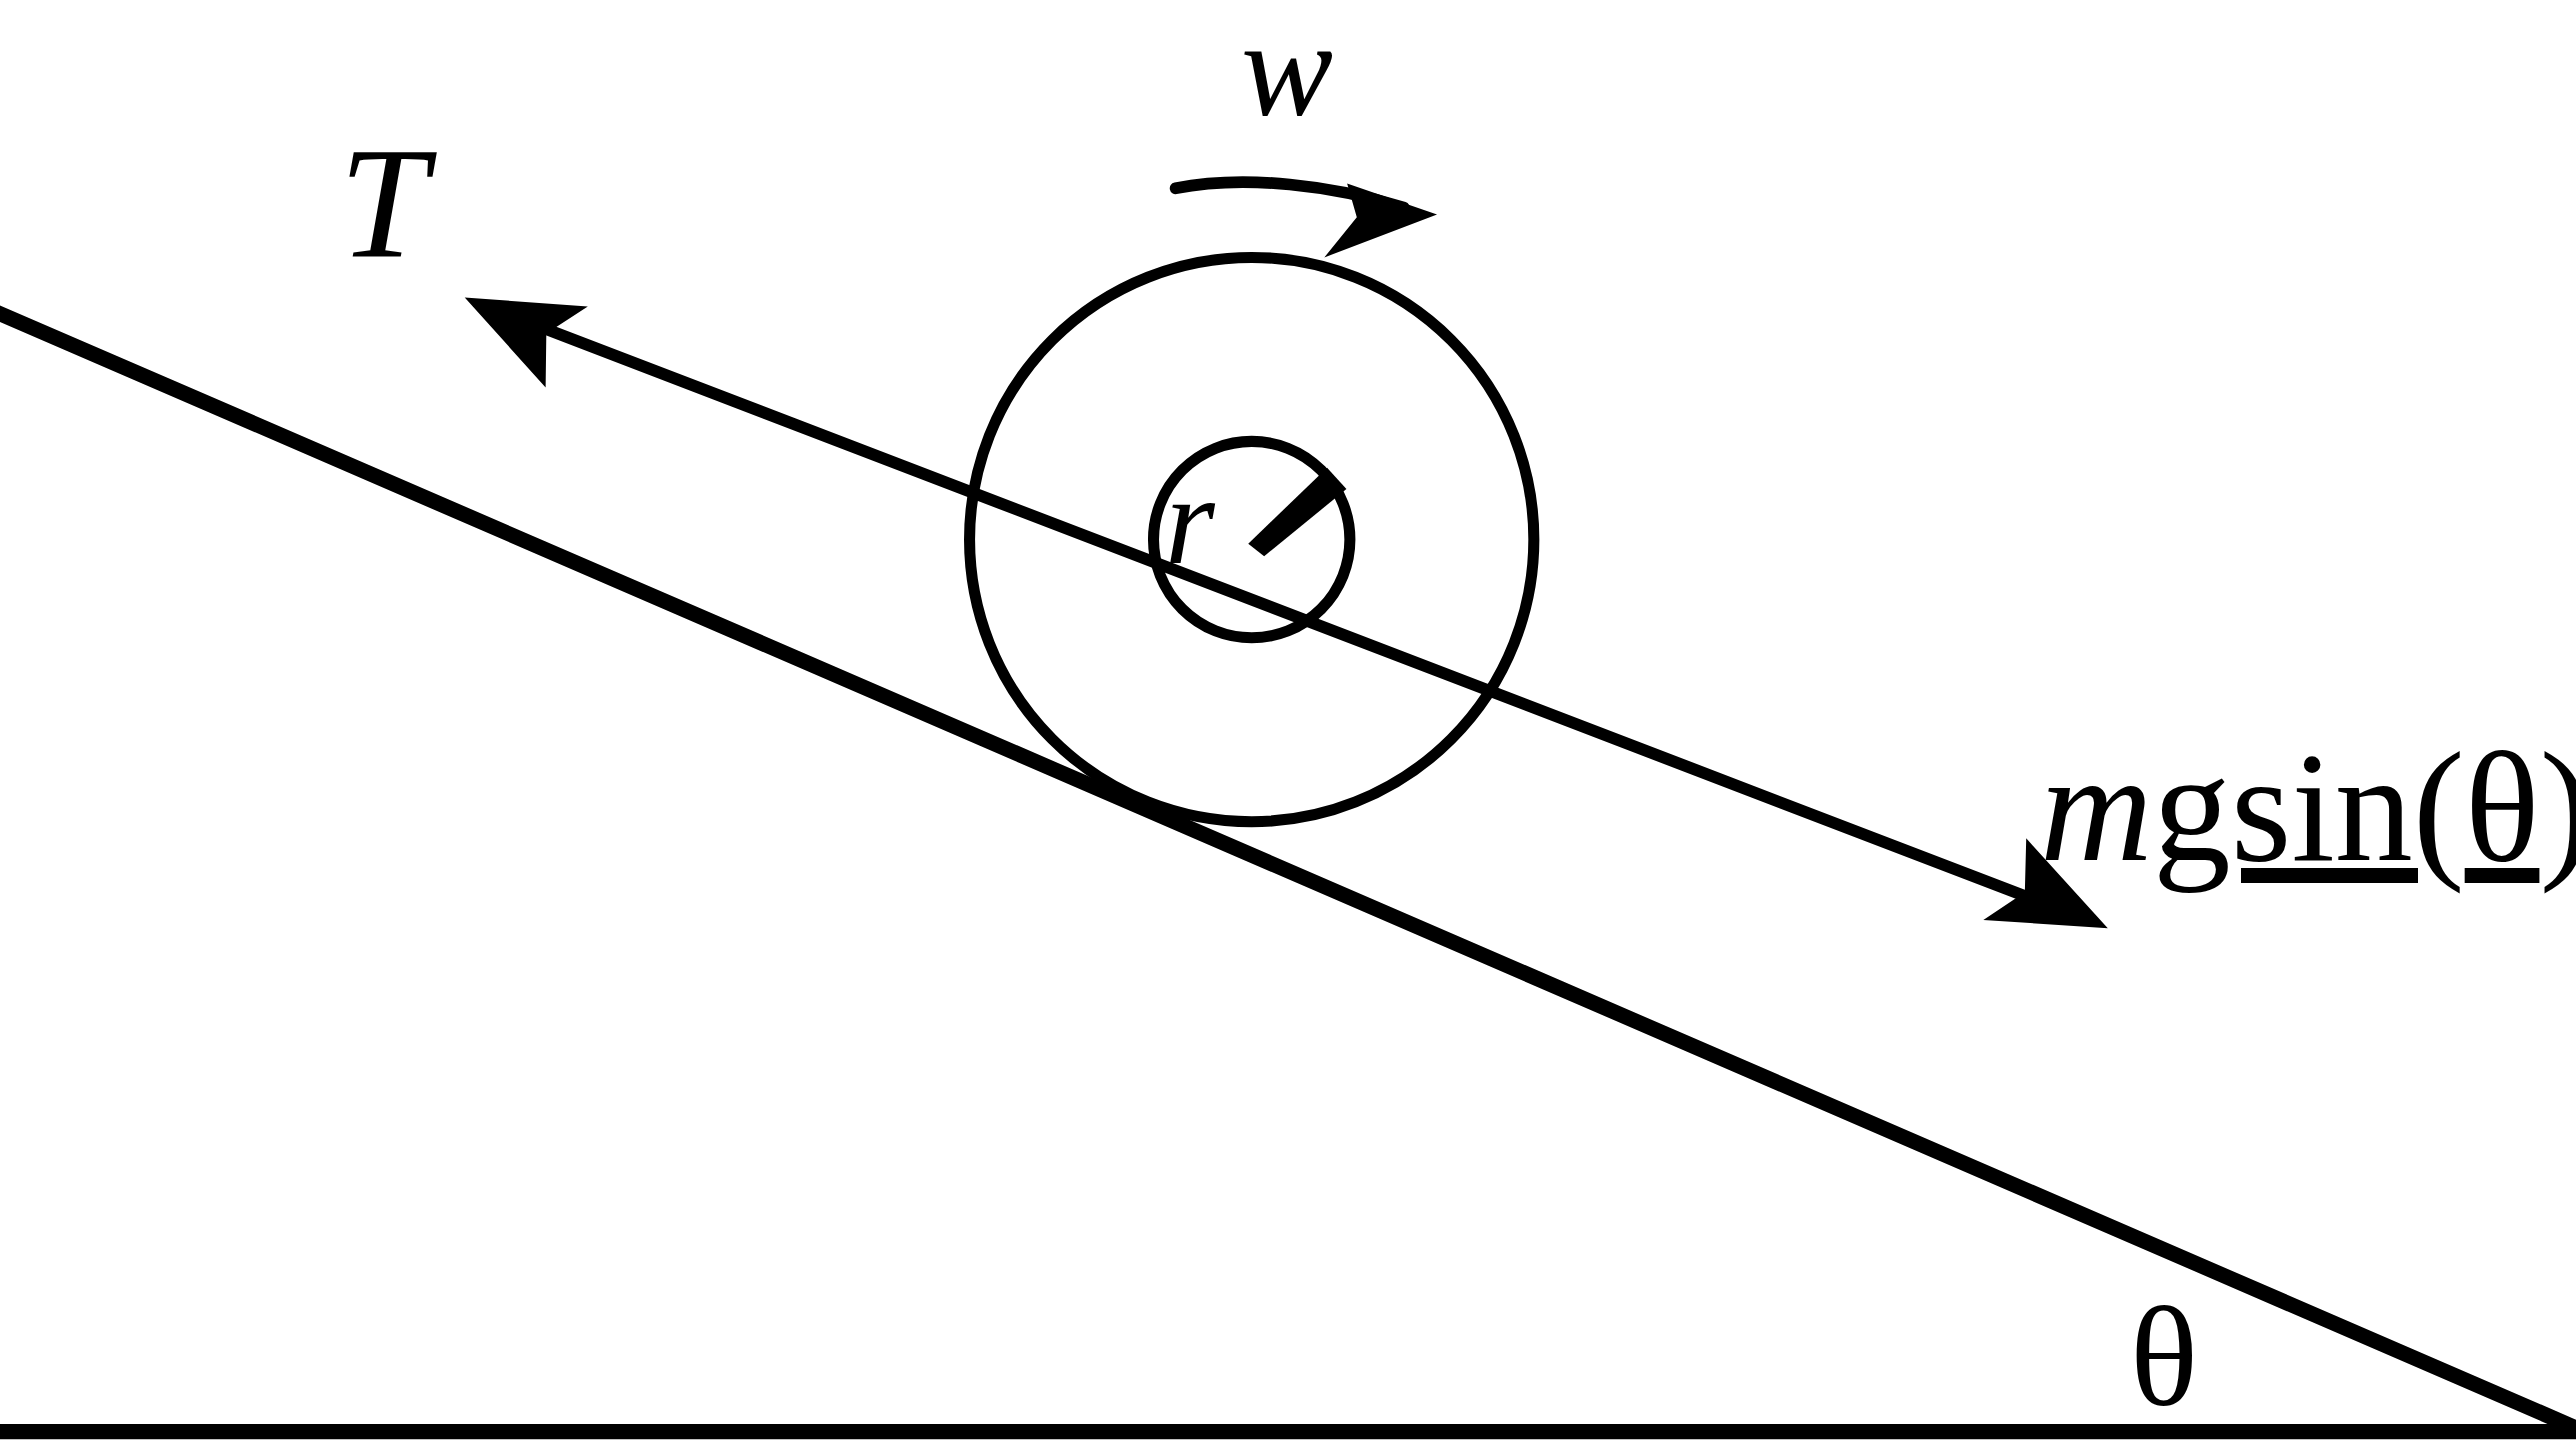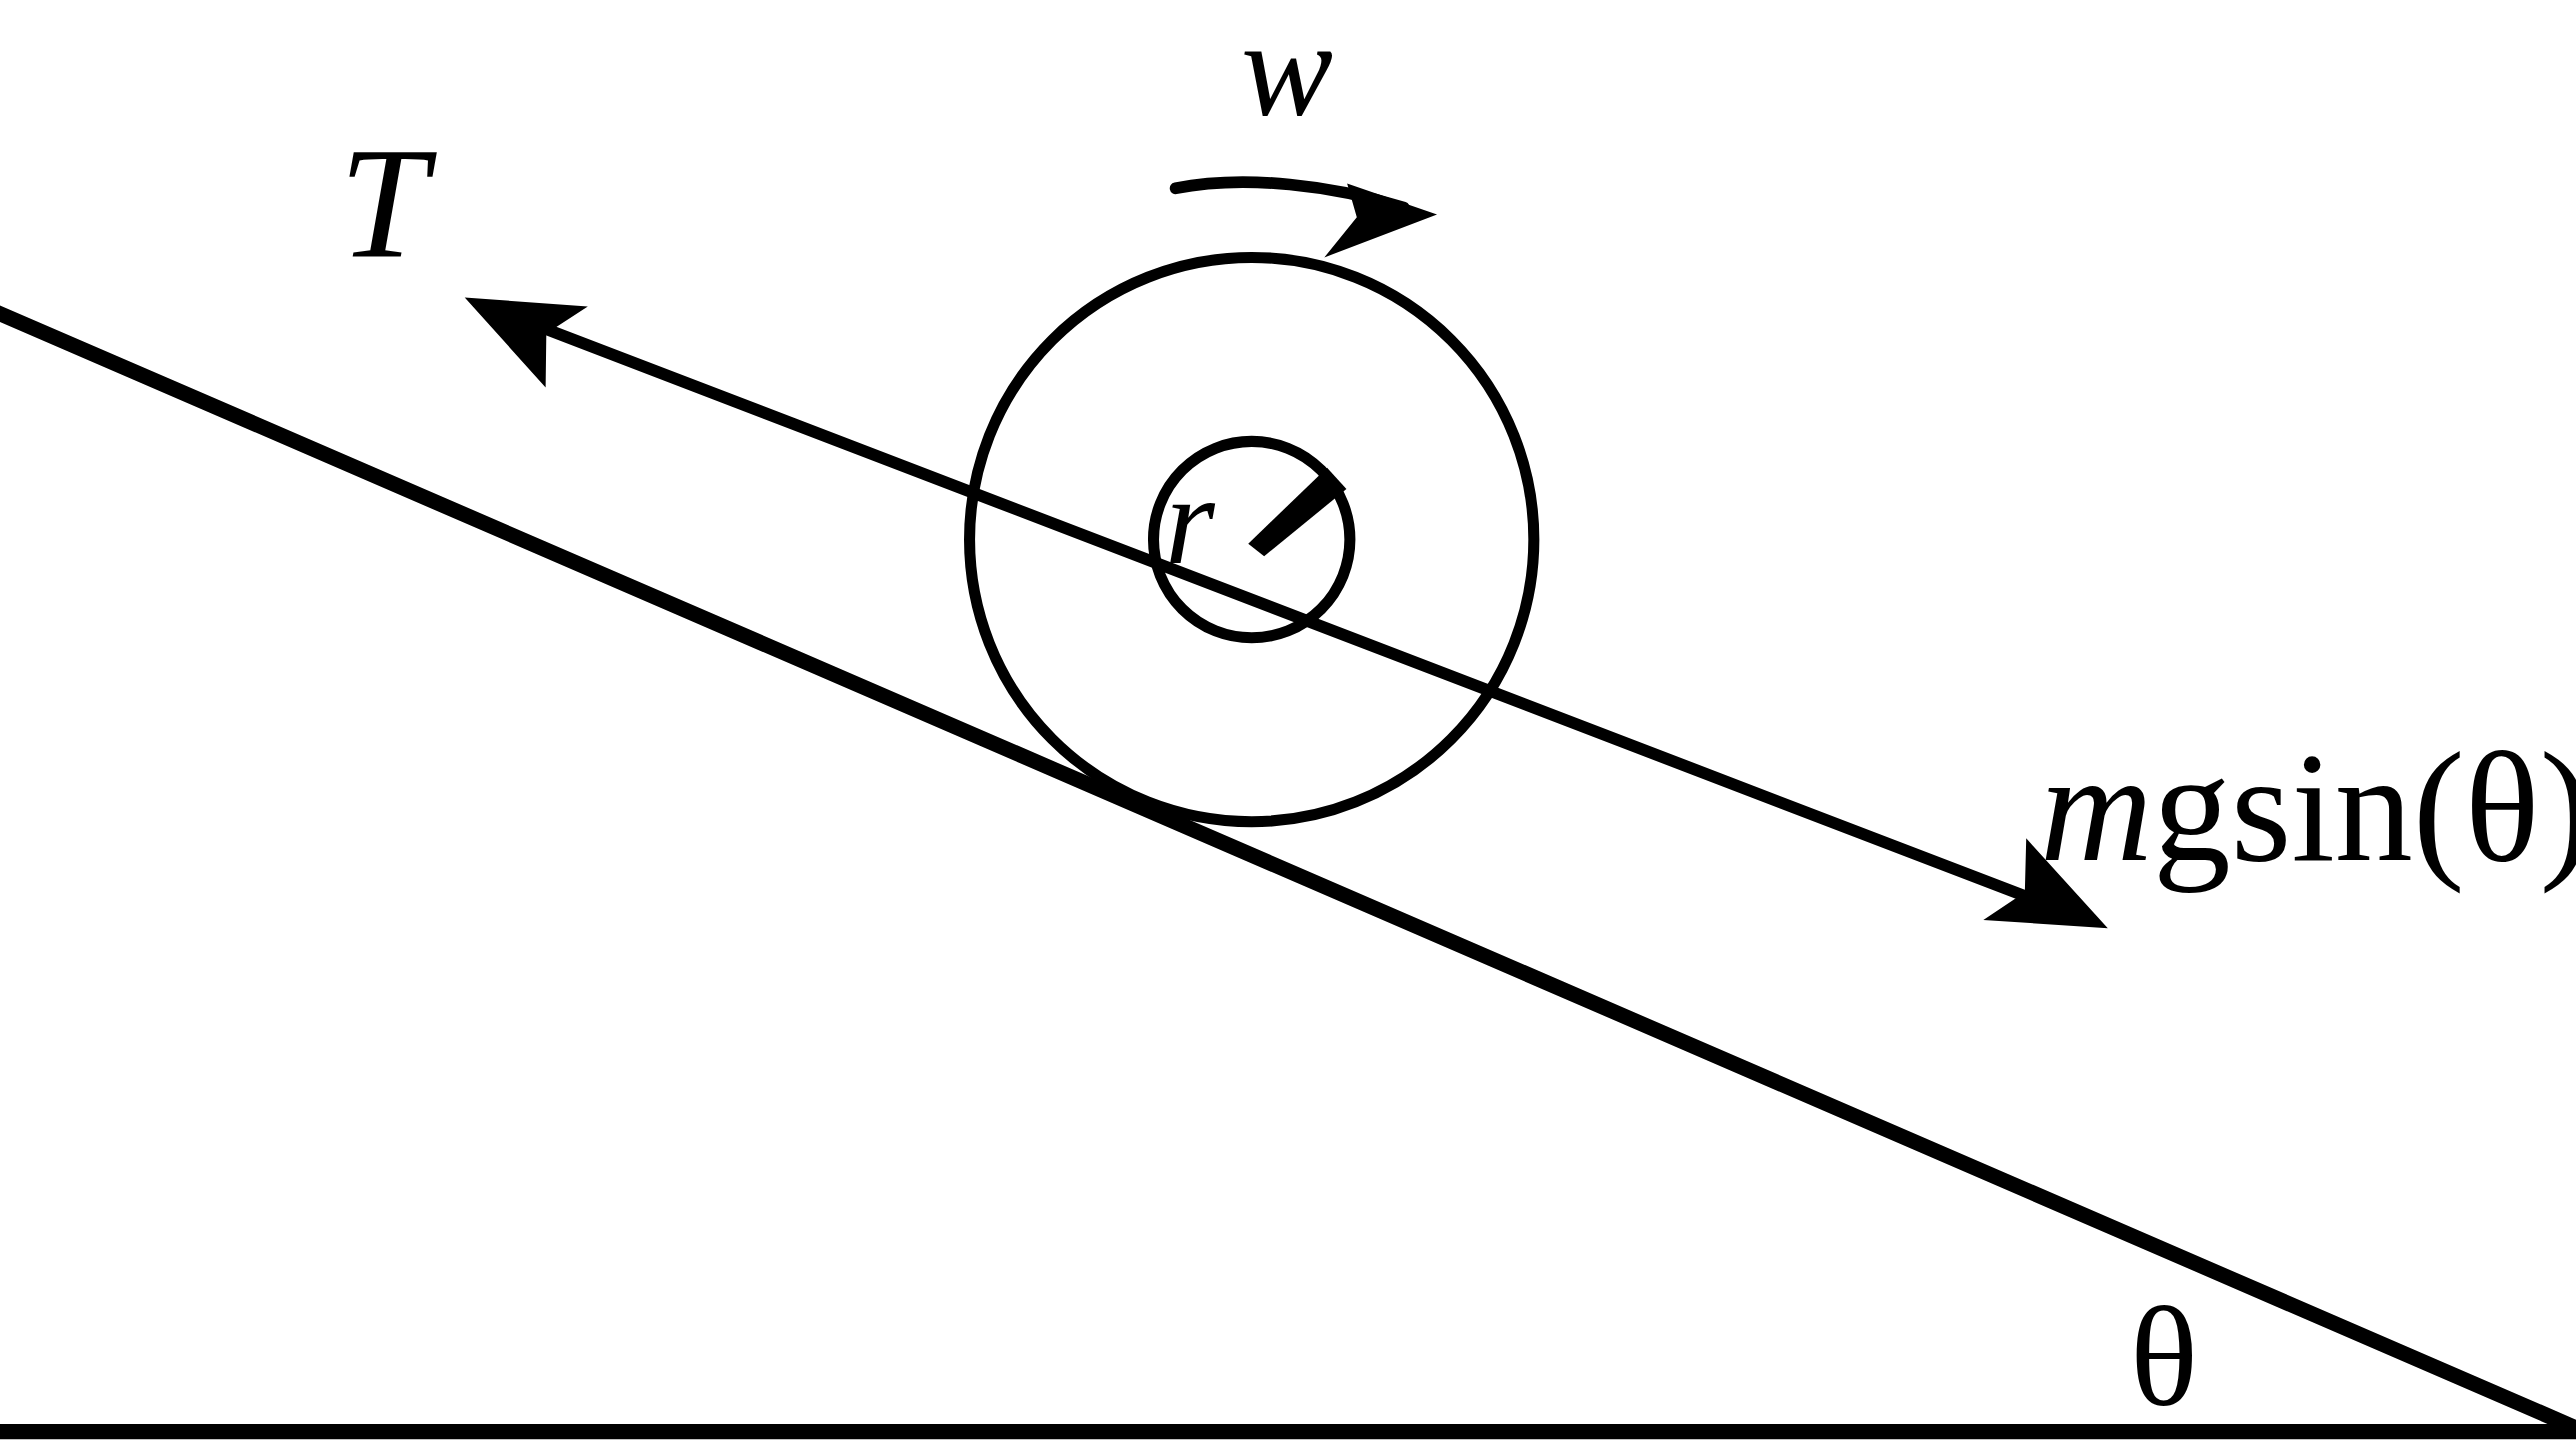--- a/index.html
+++ b/index.html
@@ -52,20 +52,21 @@
     top: 456px;
     font-size: 128px;
   }
   #label-mgsin {
     left: 2040px;
     top: 730px;
     font-size: 156px;
   }
   #label-mgsin .upright {
     font-style: normal;
+    text-decoration: underline;
   }
   #label-theta-angle {
     left: 2130px;
     top: 1286px;
     font-size: 142px;
     font-style: normal;
   }
 </style>
 </head>
 <body>

